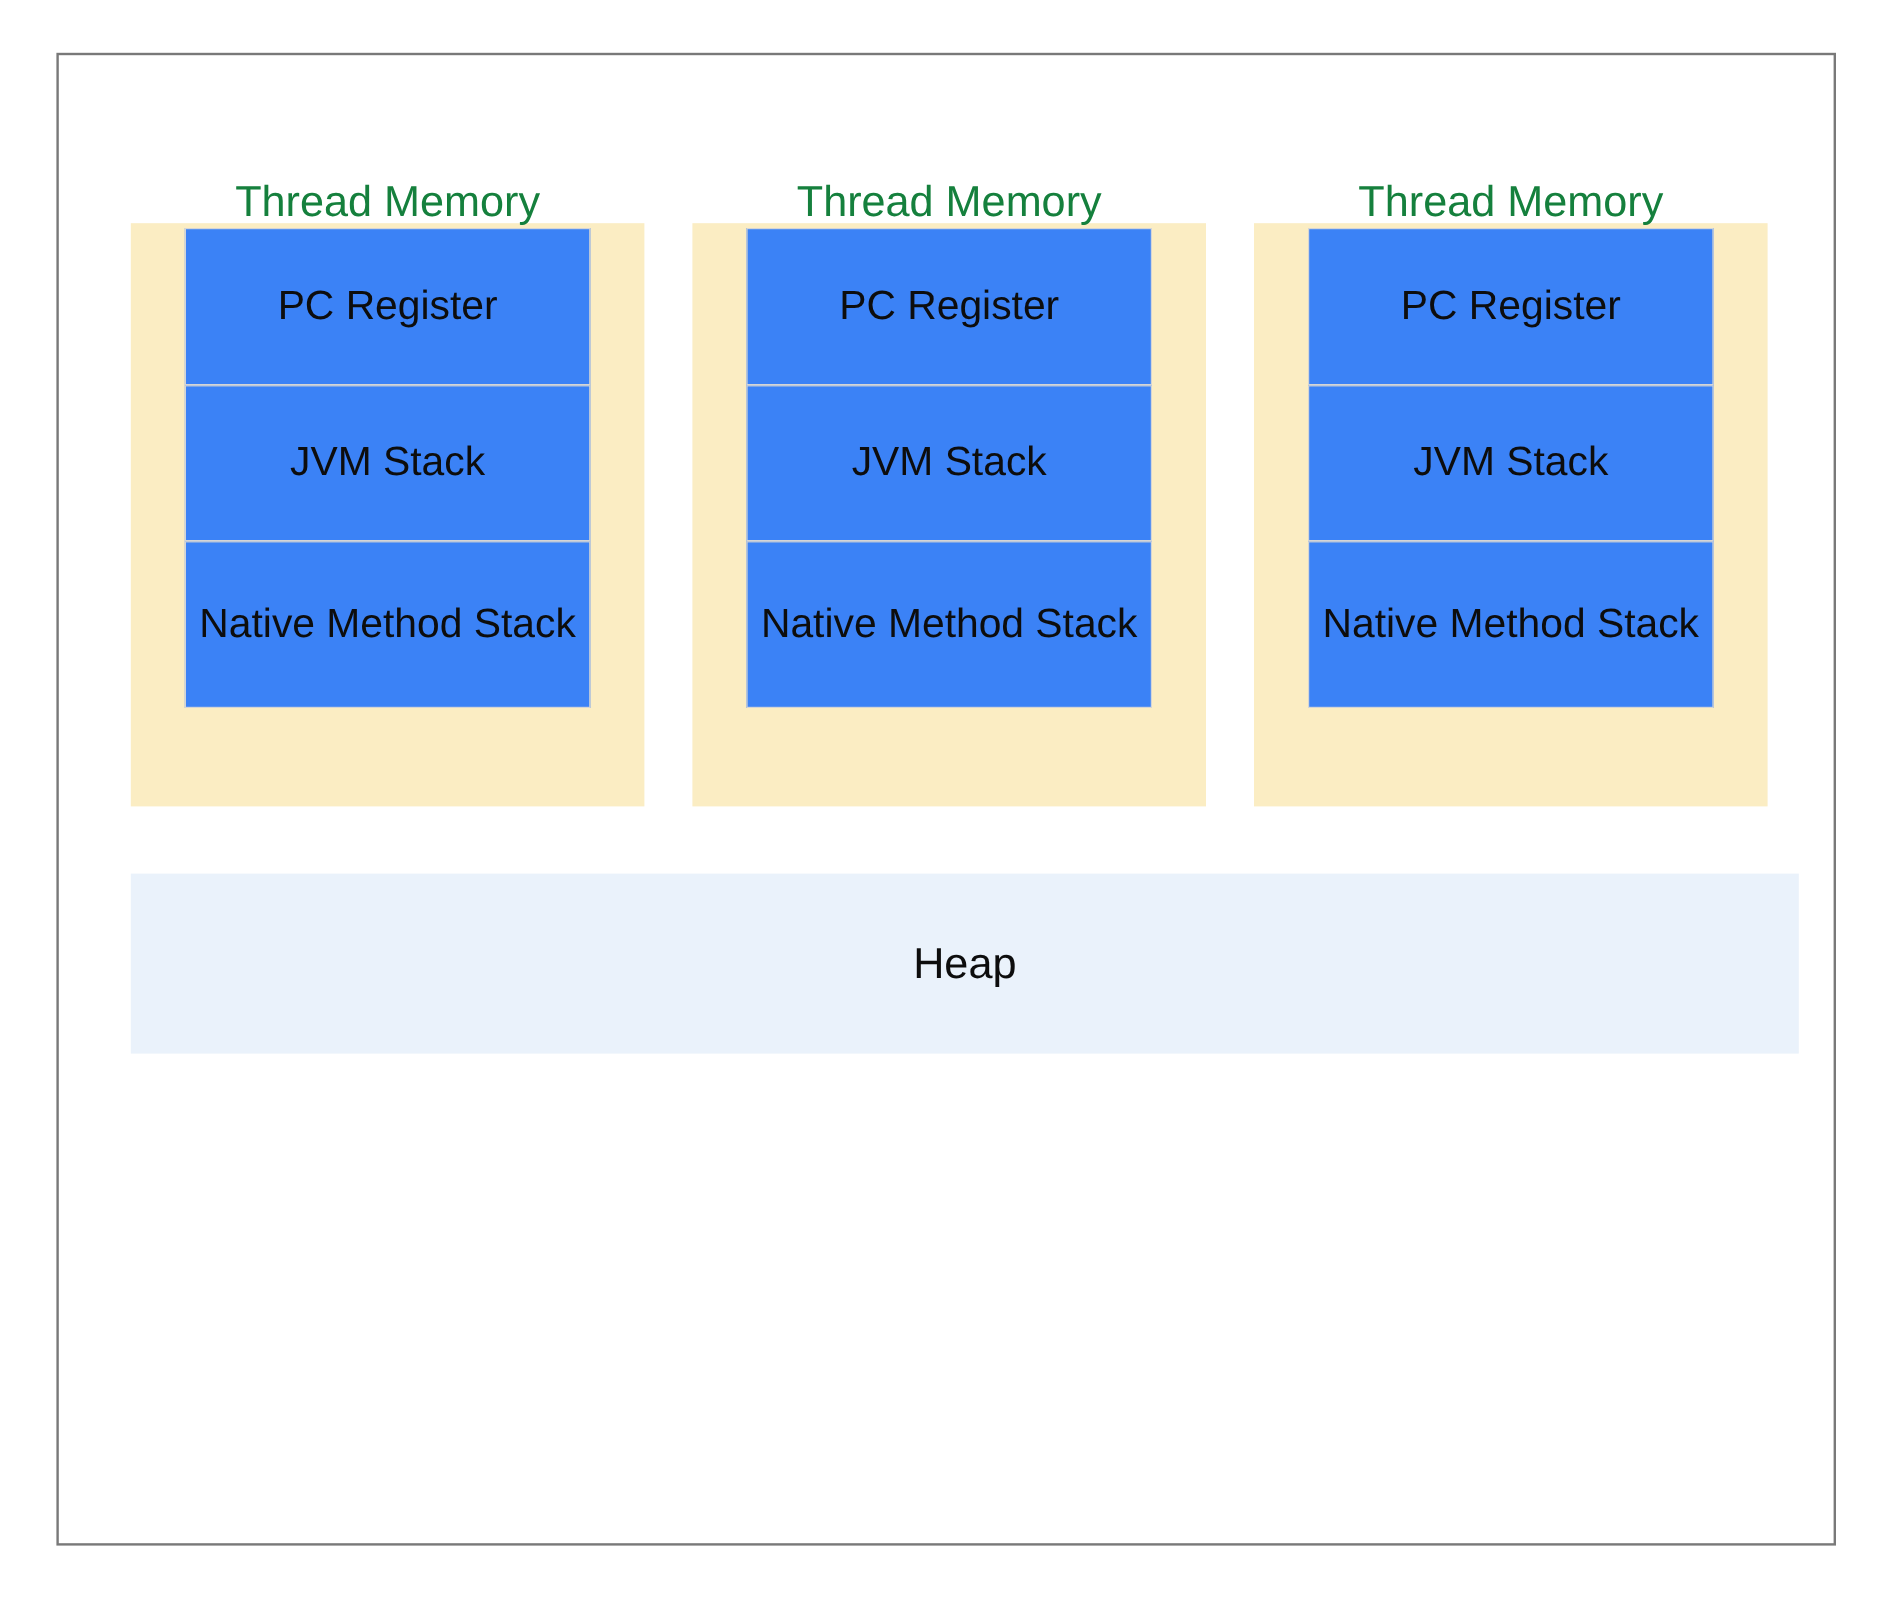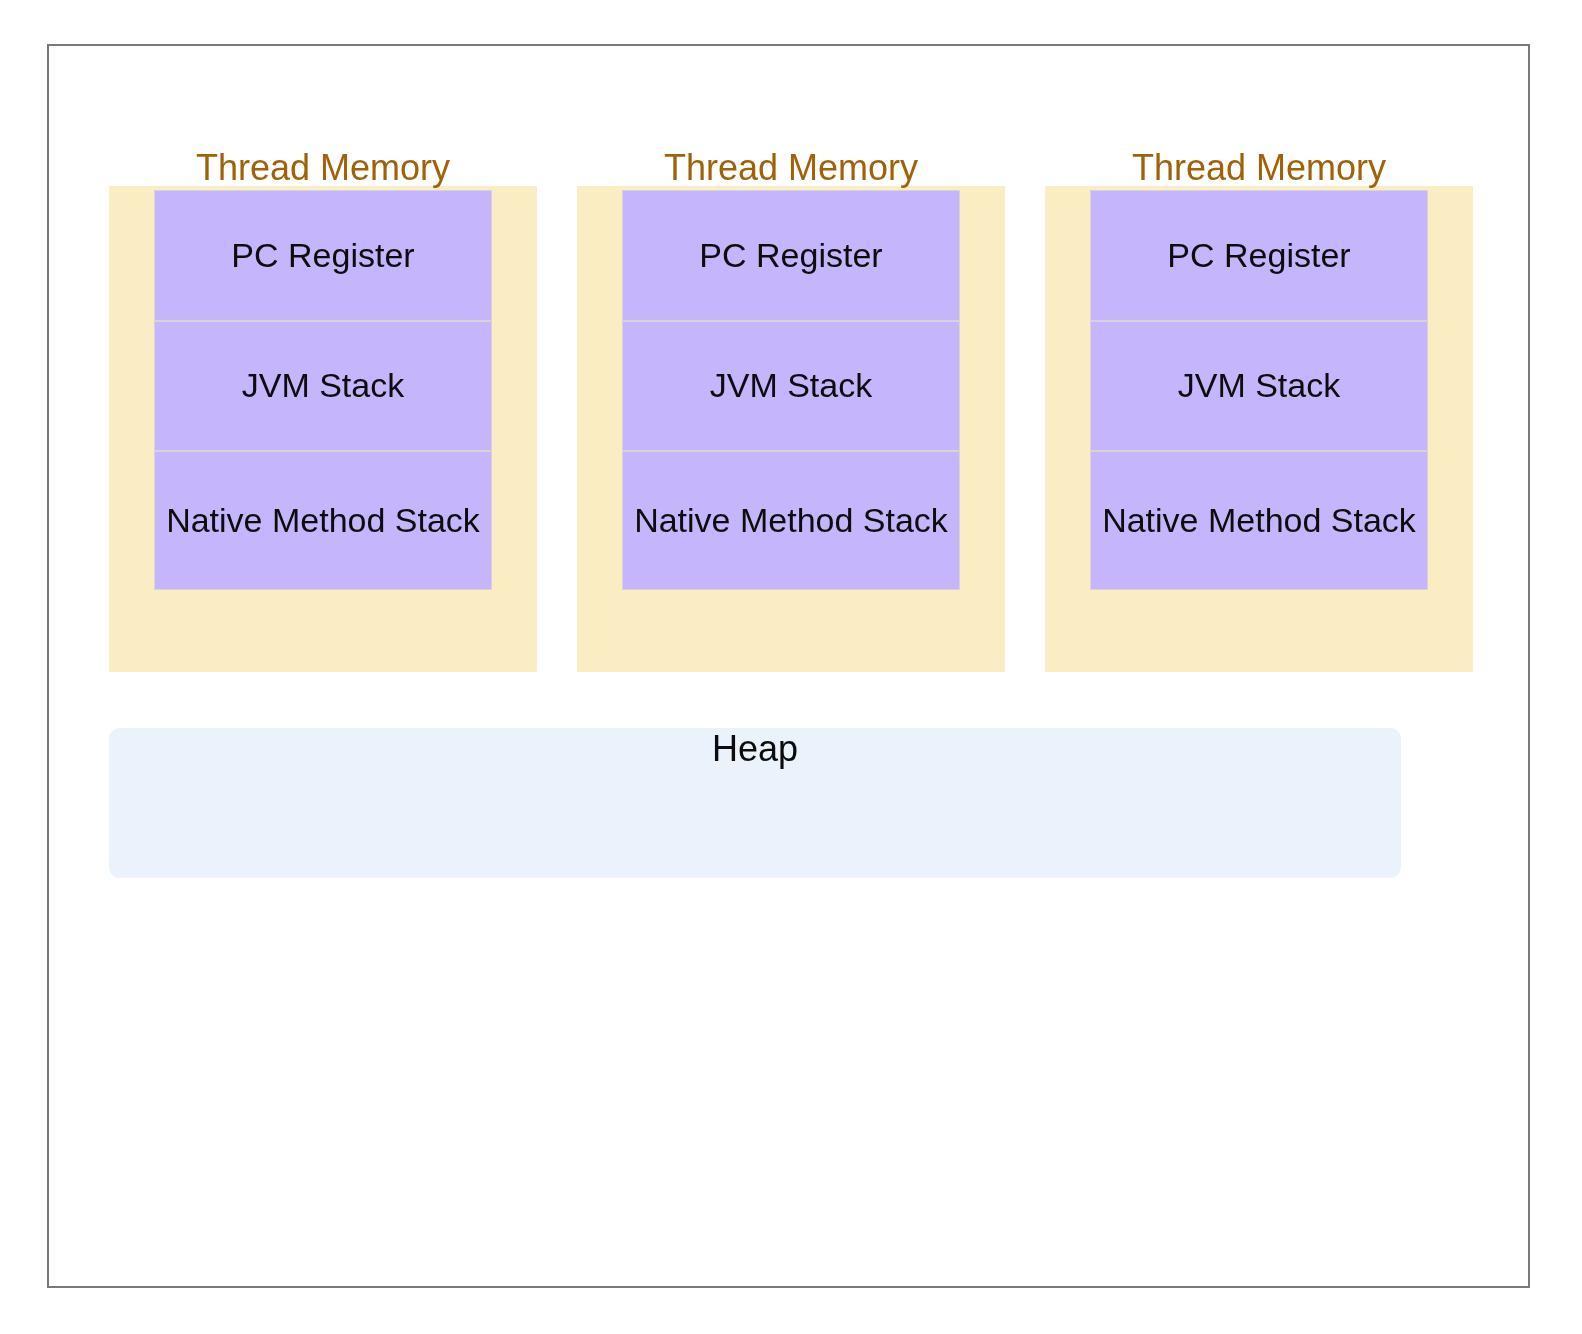--- a/index.html
+++ b/index.html
@@ -57,21 +57,21 @@
   .thread-title {
     position: absolute;
     left: 0;
     top: 0;
     width: 428px;
     height: 56px;
     line-height: 52px;
     text-align: center;
     font-size: 36px;
     font-weight: 400;
-    color: #a16207;
+    color: #15803d;
     z-index: 3;
     white-space: nowrap;
   }
 
   .thread-body {
     position: absolute;
     left: 0;
     top: 44px;
     width: 428px;
     height: 486px;
@@ -87,45 +87,44 @@
     height: 400px;
     z-index: 2;
     display: flex;
     flex-direction: column;
     justify-content: space-between;
   }
 
   .inner-box {
     width: 338px;
     box-sizing: border-box;
-    background: #c4b5fd;
+    background: #3b82f6;
     border: 1px solid #d5d5d5;
     display: flex;
     align-items: center;
     justify-content: center;
     text-align: center;
     font-size: 34px;
     line-height: 1.28;
     color: #0d0d0d;
   }
   .inner-box.h-single { height: 134px; }
   .inner-box.h-double { height: 142px; }
 
   
   .heap-band {
     position: absolute;
     left: 60px;
     top: 682px;
-    width: 1292px;
+    width: 1390px;
     height: 150px;
     background: #eaf2fb;
     display: flex;
-    align-items: flex-start;
+    align-items: center;
     justify-content: center;
-    border-radius: 11px;
   }
   .heap-label {
     font-size: 36px;
     color: #0d0d0d;
   }
 
   
   .method-band {
     position: absolute;
     left: 60px;

